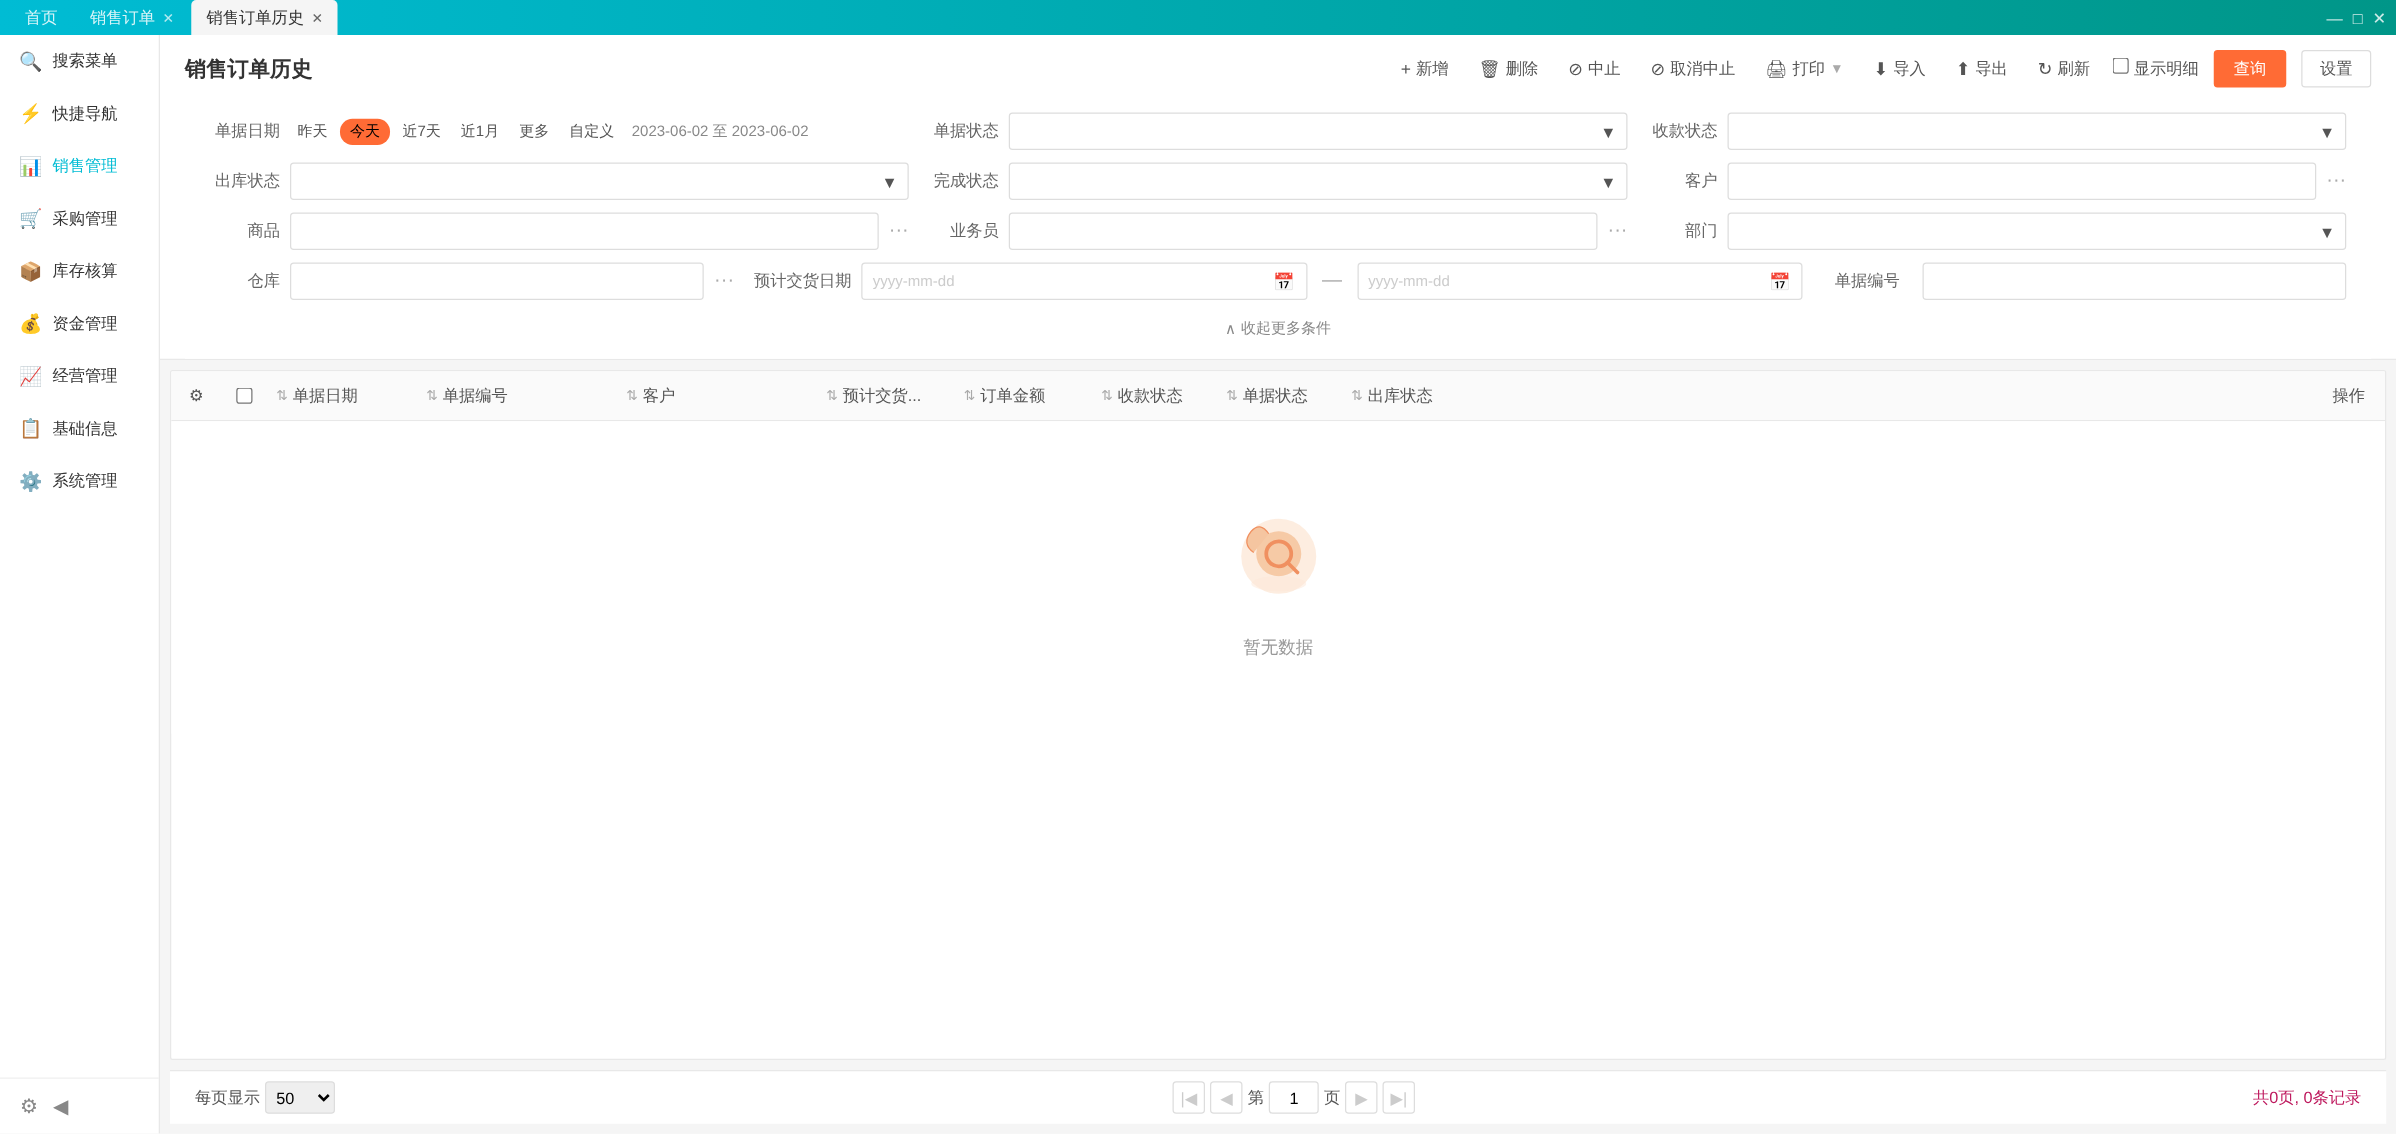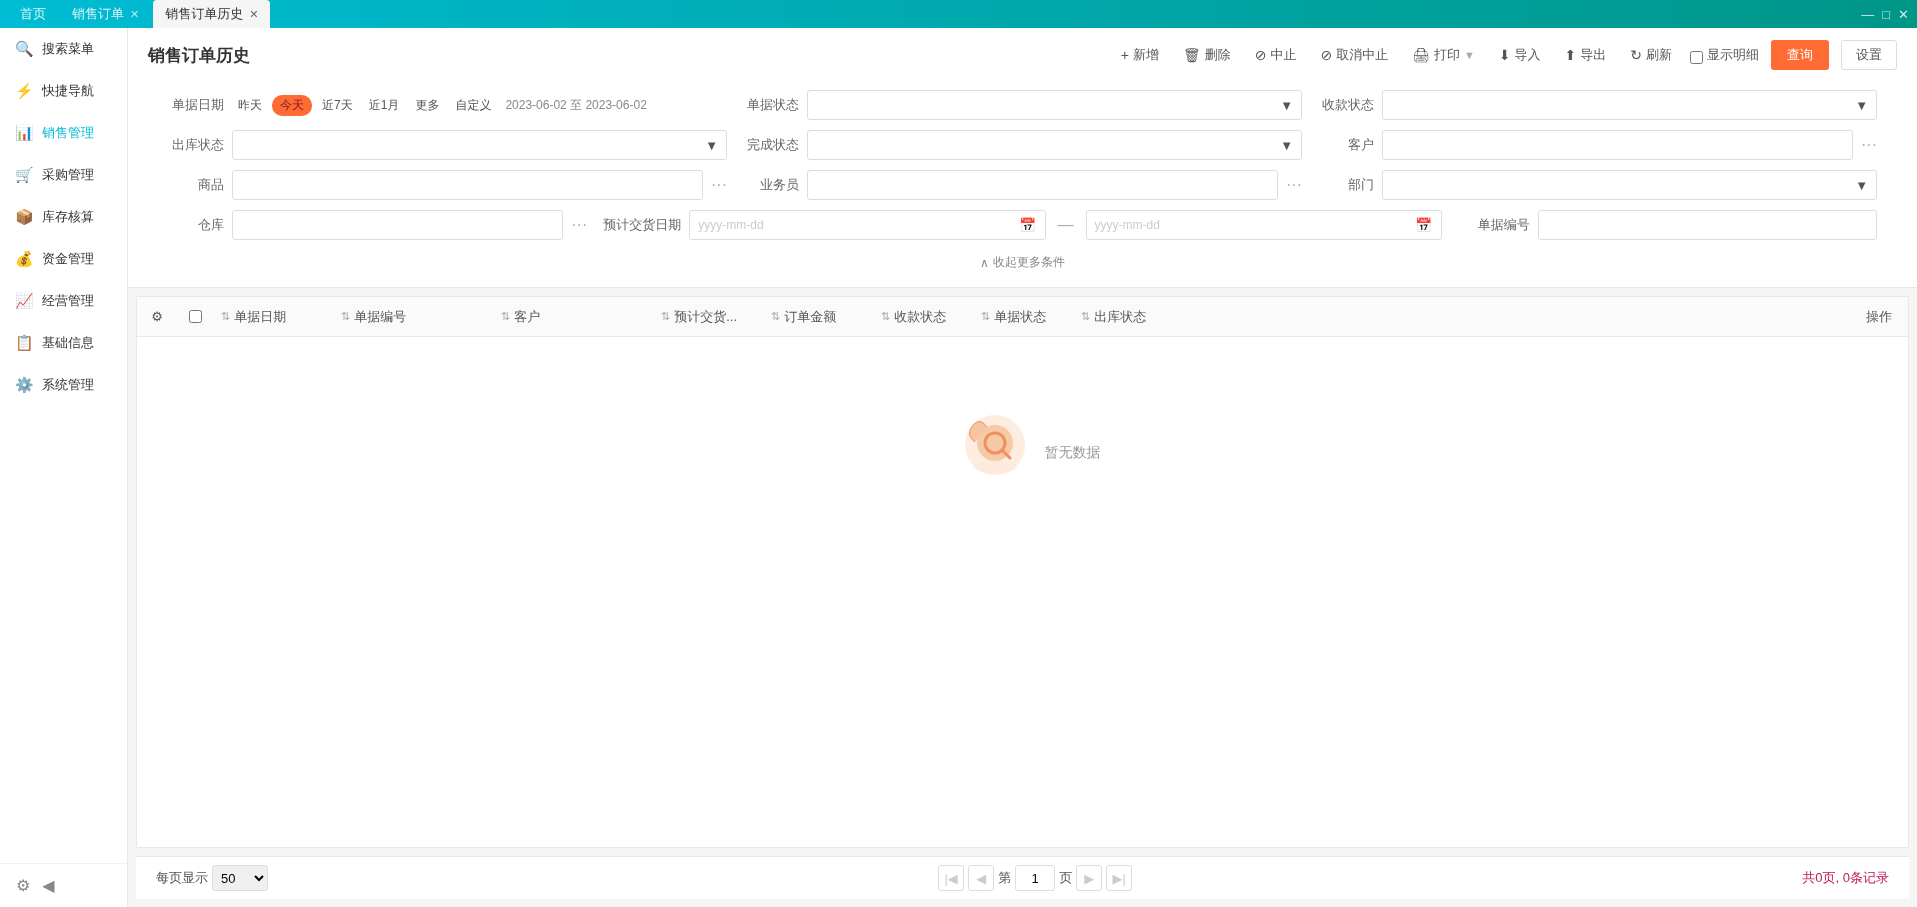--- a/index.html
+++ b/index.html
@@ -155,21 +155,21 @@
       color: #555;
       border: 1px solid #ddd;
       padding: 5px 14px;
       border-radius: 3px;
       font-size: 13px;
       cursor: pointer;
       font-family: Liberation Serif, serif;
     }
     .checkbox-label {
       display: flex;
-      align-items: flex-end;
+      align-items: flex-start;
       gap: 4px;
       font-size: 13px;
       color: #555;
     }
 
     
     .filter-area {
       background: #fff;
       padding: 10px 20px;
       flex-shrink: 0;
@@ -188,35 +188,36 @@
     }
     .filter-label {
       font-size: 13px;
       color: #666;
       white-space: nowrap;
       min-width: 56px;
       text-align: right;
     }
     .filter-label-wide {
       min-width: 72px;
+      text-align: center;
     }
     .date-btns {
       display: flex;
       align-items: center;
       gap: 4px;
     }
     .date-btn {
       font-size: 12px;
       color: #555;
       cursor: pointer;
       padding: 2px 6px;
     }
     .date-btn.active {
       background: #ff6b35;
-      color: #7f1d1d;
+      color: #000000;
       border-radius: 10px;
       padding: 2px 8px;
     }
     .date-range {
       font-size: 12px;
       color: #888;
     }
     .filter-select {
       flex: 1;
       height: 30px;
@@ -310,20 +311,21 @@
     .th.delivery-col { width: 110px; }
     .th.amount-col { width: 110px; }
     .th.payment-col { width: 100px; }
     .th.order-status-col { width: 100px; }
     .th.ship-status-col { width: 100px; }
     .th.action-col { flex: 1; justify-content: flex-end; padding-right: 16px; }
 
     
     .empty-state {
       display: flex;
+      flex-direction: column;
       align-items: center;
       justify-content: center;
       flex: 1;
       padding: 60px 0;
       background: #fff;
     }
     .empty-icon {
       width: 100px;
       height: 100px;
       margin-bottom: 12px;

